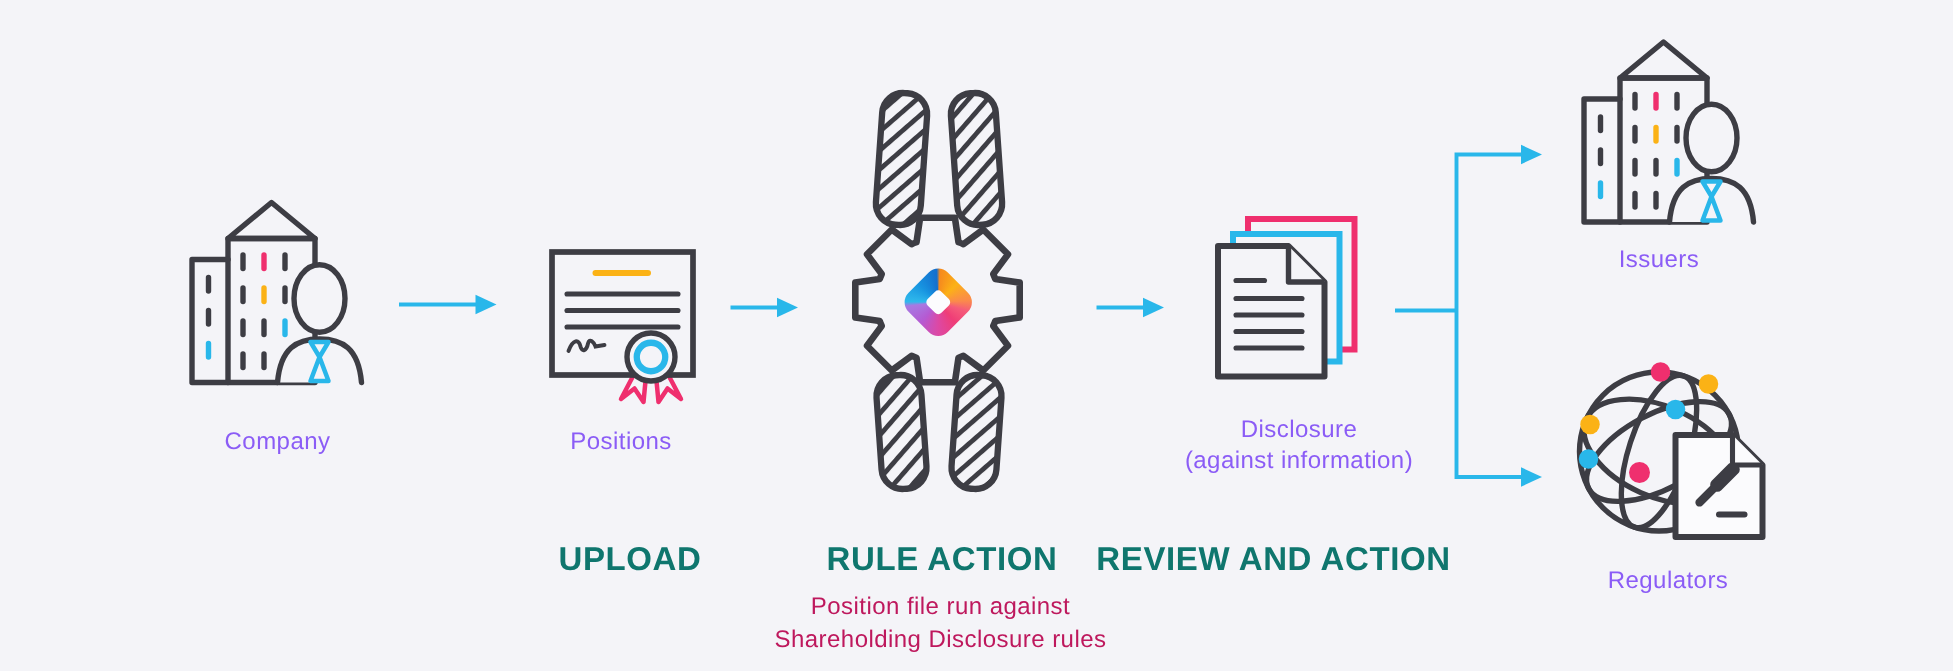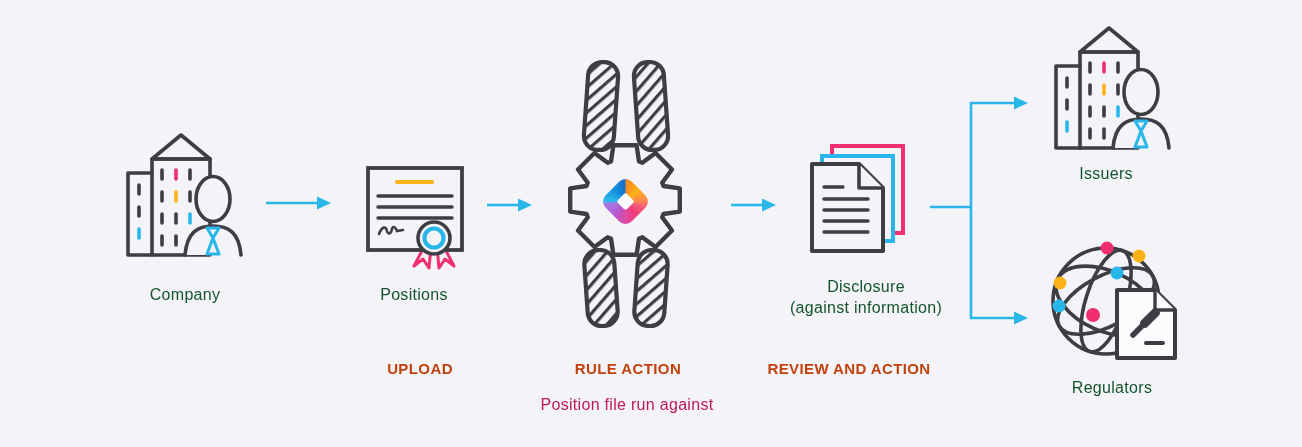--- a/index.html
+++ b/index.html
@@ -1,22 +1,22 @@
 <!DOCTYPE html>
 <html><head>
 <meta charset="utf-8">
 <style>
   html,body{margin:0;padding:0;}
   body{font-family:"Liberation Sans", sans-serif; background:#f4f4f8;}
   .canvas{position:relative;width:1302px;height:447px;background:#f4f4f8;overflow:hidden;}
   svg.diagram{position:absolute;left:0;top:0;}
-  .label{position:absolute;color:#14532d;font-size:16px;letter-spacing:.3px;
+  .label{position:absolute;color:#8b5cf6;font-size:16px;letter-spacing:.3px;
          text-align:center;transform:translateX(-50%);white-space:nowrap;}
   .label.two-line{line-height:21px;margin-left:12px;}
-  .step-label{position:absolute;color:#c2410c;font-size:15px;font-weight:700;
+  .step-label{position:absolute;color:#0f766e;font-size:22px;font-weight:700;
          letter-spacing:.4px;text-align:center;transform:translateX(-50%);white-space:nowrap;}
   .caption{position:absolute;color:#be185d;font-size:16px;letter-spacing:.3px;
          text-align:center;transform:translateX(-50%);line-height:22px;white-space:nowrap;}
   
   .logo{position:absolute;left:607px;top:183px;width:37px;height:37px;
         transform:rotate(45deg);border-radius:9px;
         background:conic-gradient(from 0deg,
           #fcb216 0deg,#fb8a4b 42deg,#f55b7a 62deg,#ef3d77 95deg,
           #dd48a4 135deg,#b55ad2 175deg,#a779e2 218deg,
           #2fb9ec 226deg,#1793e0 268deg,#146fce 312deg,
@@ -171,15 +171,16 @@
   </div>
   <div class="label" style="left:1106px;top:165px">Issuers</div>
   <div class="label" style="left:1112px;top:379px">Regulators</div>
 
   <div class="step-label" style="left:420px;top:360px">UPLOAD</div>
   <div class="step-label" style="left:628px;top:360px">RULE ACTION</div>
   <div class="step-label" style="left:849px;top:360px">REVIEW AND ACTION</div>
 
   <div class="caption" style="left:627px;top:394px">
     <div>Position file run against</div>
+    <div>Shareholding Disclosure rules</div>
   </div>
 
 </div>
 
 </body></html>

